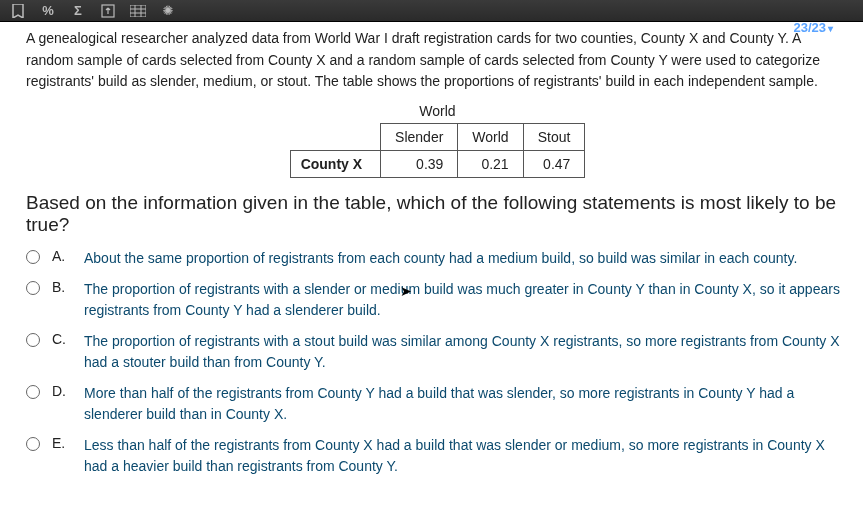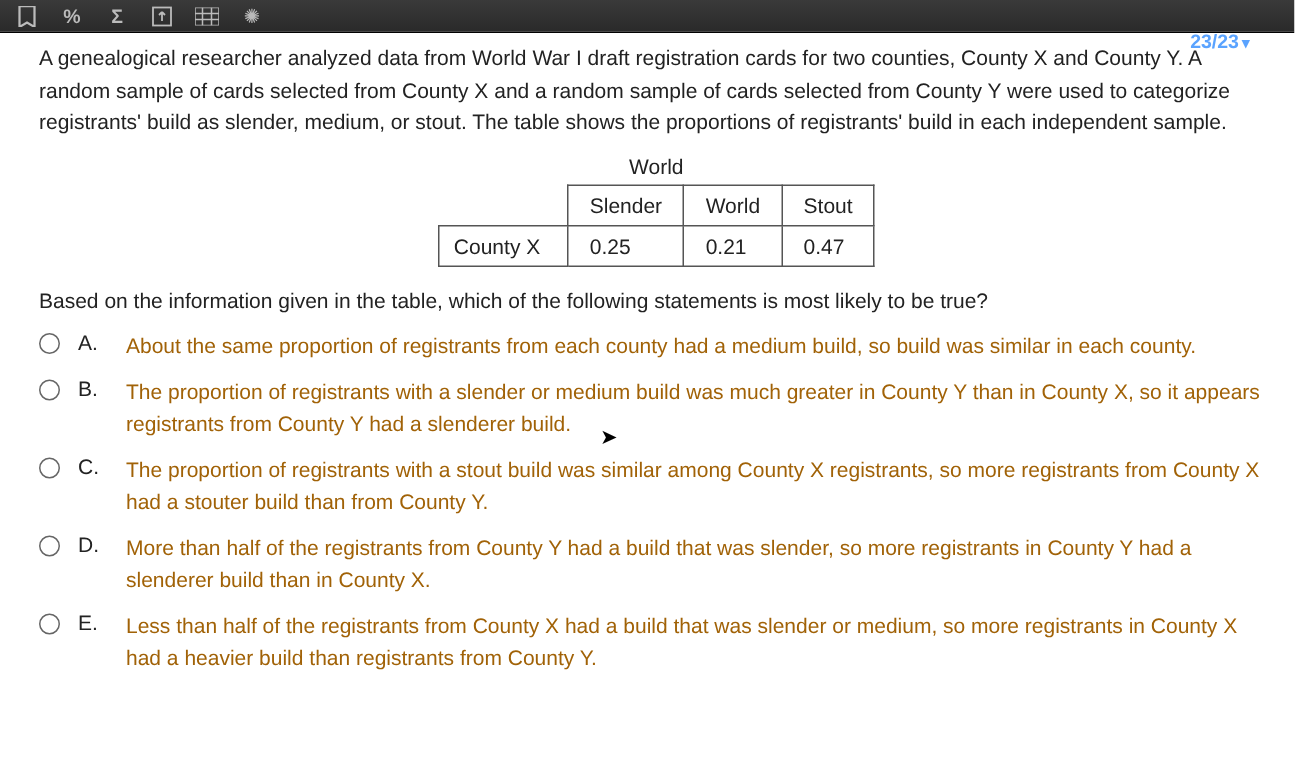--- a/index.html
+++ b/index.html
@@ -32,47 +32,47 @@
   .stem { line-height: 1.55; font-size: 14px; color:#222; }
   .table-wrap { margin: 10px auto 14px auto; width: fit-content; }
   .tbl-title { text-align:center; font-size:14px; margin-bottom:4px; }
   table.data {
     border-collapse: collapse;
     font-size: 14px;
   }
   table.data th, table.data td {
     border: 1px solid #555;
     padding: 5px 14px;
-    text-align: left;
+    text-align: right;
     background:#fff;
   }
   table.data th { font-weight: normal; }
-  table.data td.rowlabel { text-align:left; padding-left:10px; padding-right:18px;}
+  table.data td.rowlabel { text-align:left; padding-left:10px; padding-right:18px;font-weight:bold;}
   .corner { border:none !important; background:transparent !important;}
-  .question-line { margin: 6px 0 12px 0; font-size:14px; }
+  .question-line { margin: 6px 0 12px 0; font-size:19px; }
   .choices { display:flex; flex-direction:column; gap:10px; }
   .choice { display:flex; align-items:flex-start; gap:12px; }
   .radio {
     flex: 0 0 14px;
     width:14px; height:14px;
     border:1.5px solid #666;
     border-radius:50%;
     margin-top:2px;
     cursor:pointer;
   }
   .choice-label {
     flex: 0 0 20px;
     font-size:14px;
     color:#222;
   }
   .choice-text {
     flex: 1;
     font-size:14px;
     line-height:1.5;
-    color:#a16207;
+    color:#0c4a6e;
   }
   .cursor {
     position:absolute;
     left:400px; top:283px;
     font-size:14px;
     color:#000;
     pointer-events:none;
   }
 </style>
 </head>
@@ -118,21 +118,21 @@
     <table class="data">
       <tbody>
           <tr>
         <th class="corner"></th>
         <th>Slender</th>
         <th>World</th>
         <th>Stout</th>
       </tr>
       <tr>
         <td class="rowlabel">County X</td>
-        <td>0.25</td>
+        <td>0.39</td>
         <td>0.21</td>
         <td>0.47</td>
       </tr>
     </tbody>
       </table>
   </div>
 
   <div class="question-line">Based on the information given in the table, which of the following statements is most likely to be true?</div>
 
   <div class="choices">

